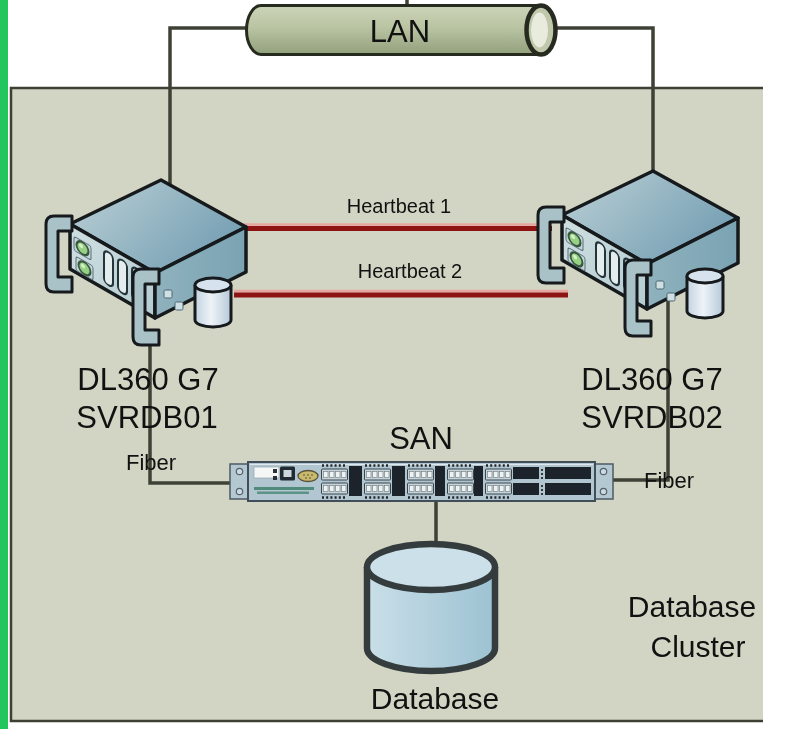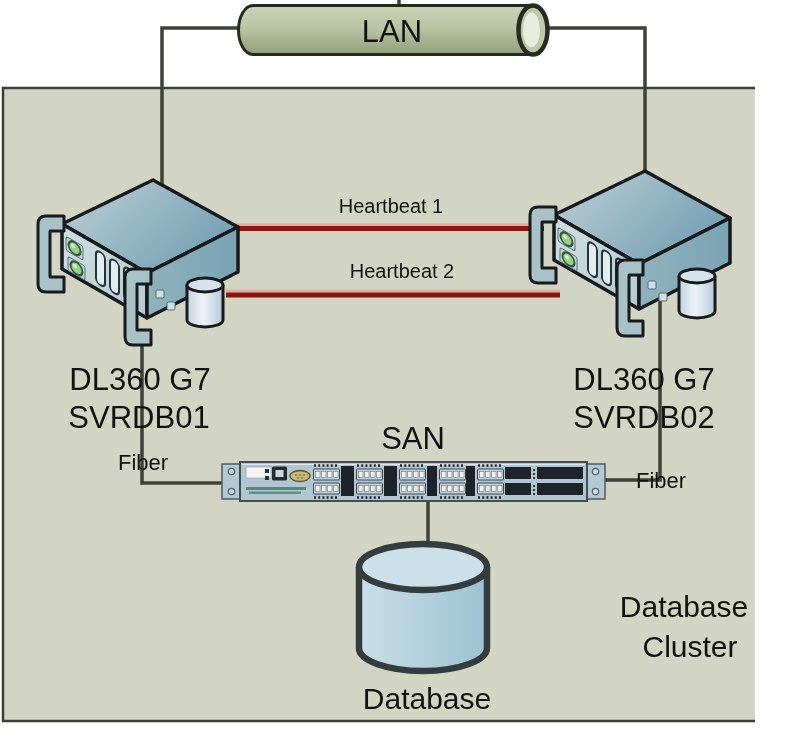--- a/index.html
+++ b/index.html
@@ -1,21 +1,22 @@
 <!DOCTYPE html>
 <html><head>
 <meta charset="utf-8">
 <style>
   html,body{margin:0;padding:0;background:#ffffff;}
   .stage{
     position:relative;
     width:755px;height:729px;
-    background:#f0abfc;
+    background:#22c55e;
     font-family:"Liberation Sans", sans-serif;
     overflow:hidden;
+    padding-left:8px;
   }
   svg{display:block;}
   text{
     font-family:"Liberation Sans", sans-serif;
     fill:#111111;
   }
 </style>
 </head>
 <body>
 

